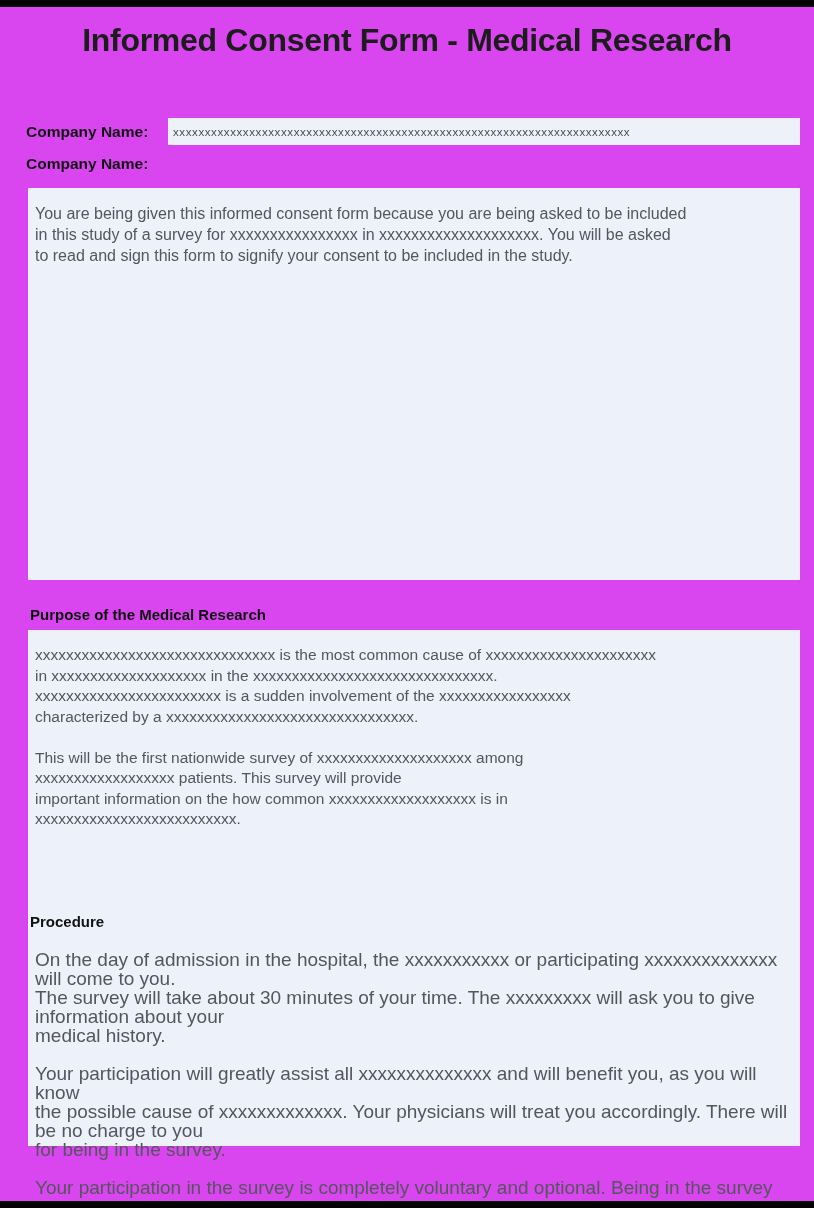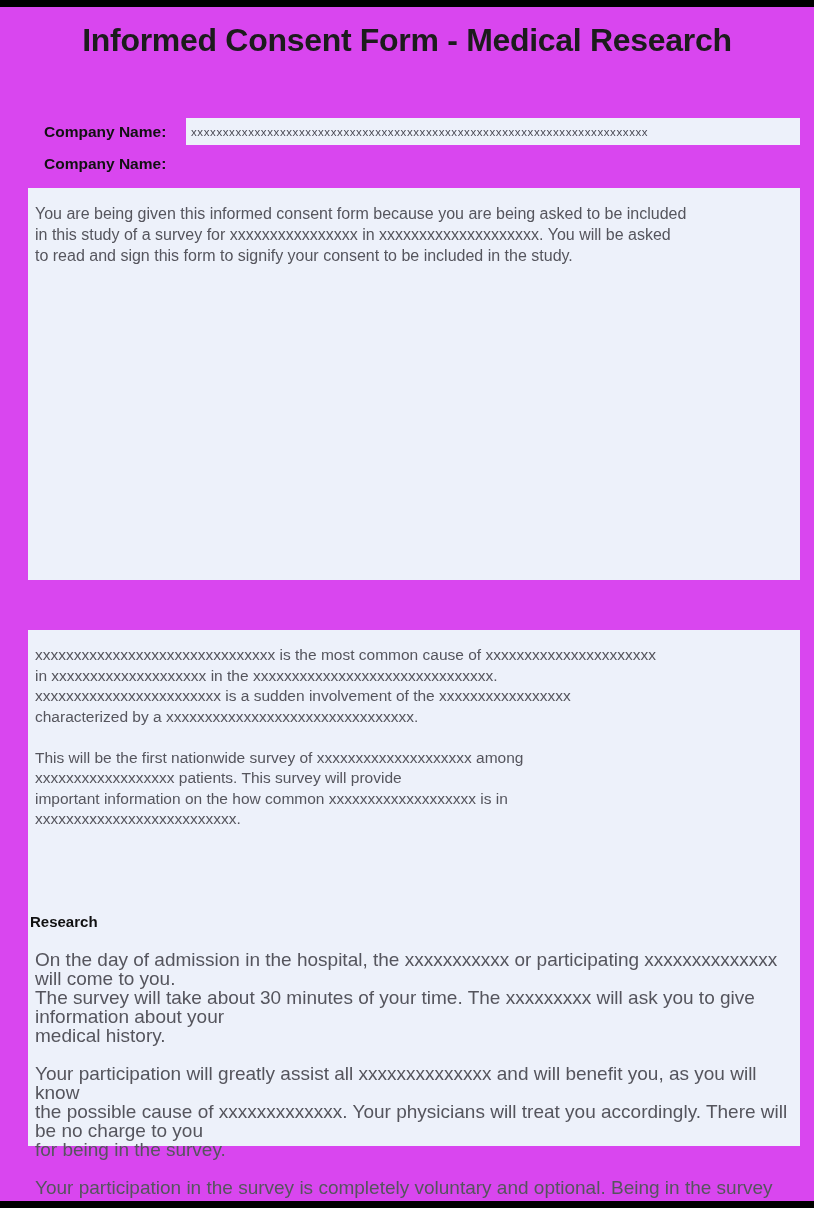--- a/index.html
+++ b/index.html
@@ -13,21 +13,21 @@
   .edge-bar{position:absolute;left:0;right:0;height:7px;background:#000000;}
   .edge-bar.top{top:0;}
   .edge-bar.bottom{bottom:0;}
   .title{
     position:absolute;top:22px;left:0;right:0;
     text-align:center;
     font-size:32px;font-weight:700;color:#1c1c1c;
     letter-spacing:-0.3px;margin:0;
   }
   .field-row{
-    position:absolute;left:44px;right:14px;height:27px;
+    position:absolute;left:26px;right:14px;height:27px;
     display:flex;align-items:center;
   }
   .field-row.row1{top:118px;}
   .field-row.row2{top:150px;}
   .field-label{
     width:142px;flex:0 0 142px;
     font-size:15.5px;font-weight:700;color:#111111;
   }
   .field-value{
     flex:1;height:27px;
@@ -72,31 +72,32 @@
   </div>
 
   <div class="field-row row2">
     <span class="field-label">Company Name:</span>
   </div>
 
   <div class="textbox intro">You are being given this informed consent form because you are being asked to be included
 in this study of a survey for xxxxxxxxxxxxxxxx in xxxxxxxxxxxxxxxxxxxx. You will be asked
 to read and sign this form to signify your consent to be included in the study.</div>
 
+  <h2 class="section-heading purpose-h">Purpose of the Medical Research</h2>
   <div class="textbox purpose">xxxxxxxxxxxxxxxxxxxxxxxxxxxxxxx is the most common cause of xxxxxxxxxxxxxxxxxxxxxx
 in xxxxxxxxxxxxxxxxxxxx in the xxxxxxxxxxxxxxxxxxxxxxxxxxxxxxx.
 xxxxxxxxxxxxxxxxxxxxxxxx is a sudden involvement of the xxxxxxxxxxxxxxxxx
 characterized by a xxxxxxxxxxxxxxxxxxxxxxxxxxxxxxxx.
 
 This will be the first nationwide survey of xxxxxxxxxxxxxxxxxxxx among
 xxxxxxxxxxxxxxxxxx patients. This survey will provide
 important information on the how common xxxxxxxxxxxxxxxxxxx is in
 xxxxxxxxxxxxxxxxxxxxxxxxxx.</div>
 
-  <h2 class="section-heading procedure-h">Research</h2>
+  <h2 class="section-heading procedure-h">Procedure</h2>
   <div class="textbox procedure">On the day of admission in the hospital, the xxxxxxxxxxx or participating xxxxxxxxxxxxxx will come to you.
 The survey will take about 30 minutes of your time. The xxxxxxxxx will ask you to give information about your
 medical history.
 
 Your participation will greatly assist all xxxxxxxxxxxxxx and will benefit you, as you will know
 the possible cause of xxxxxxxxxxxxx. Your physicians will treat you accordingly. There will be no charge to you
 for being in the survey.
 
 Your participation in the survey is completely voluntary and optional. Being in the survey or
 choosing not to be in the survey will not affect the medical care or services you or your family receives

